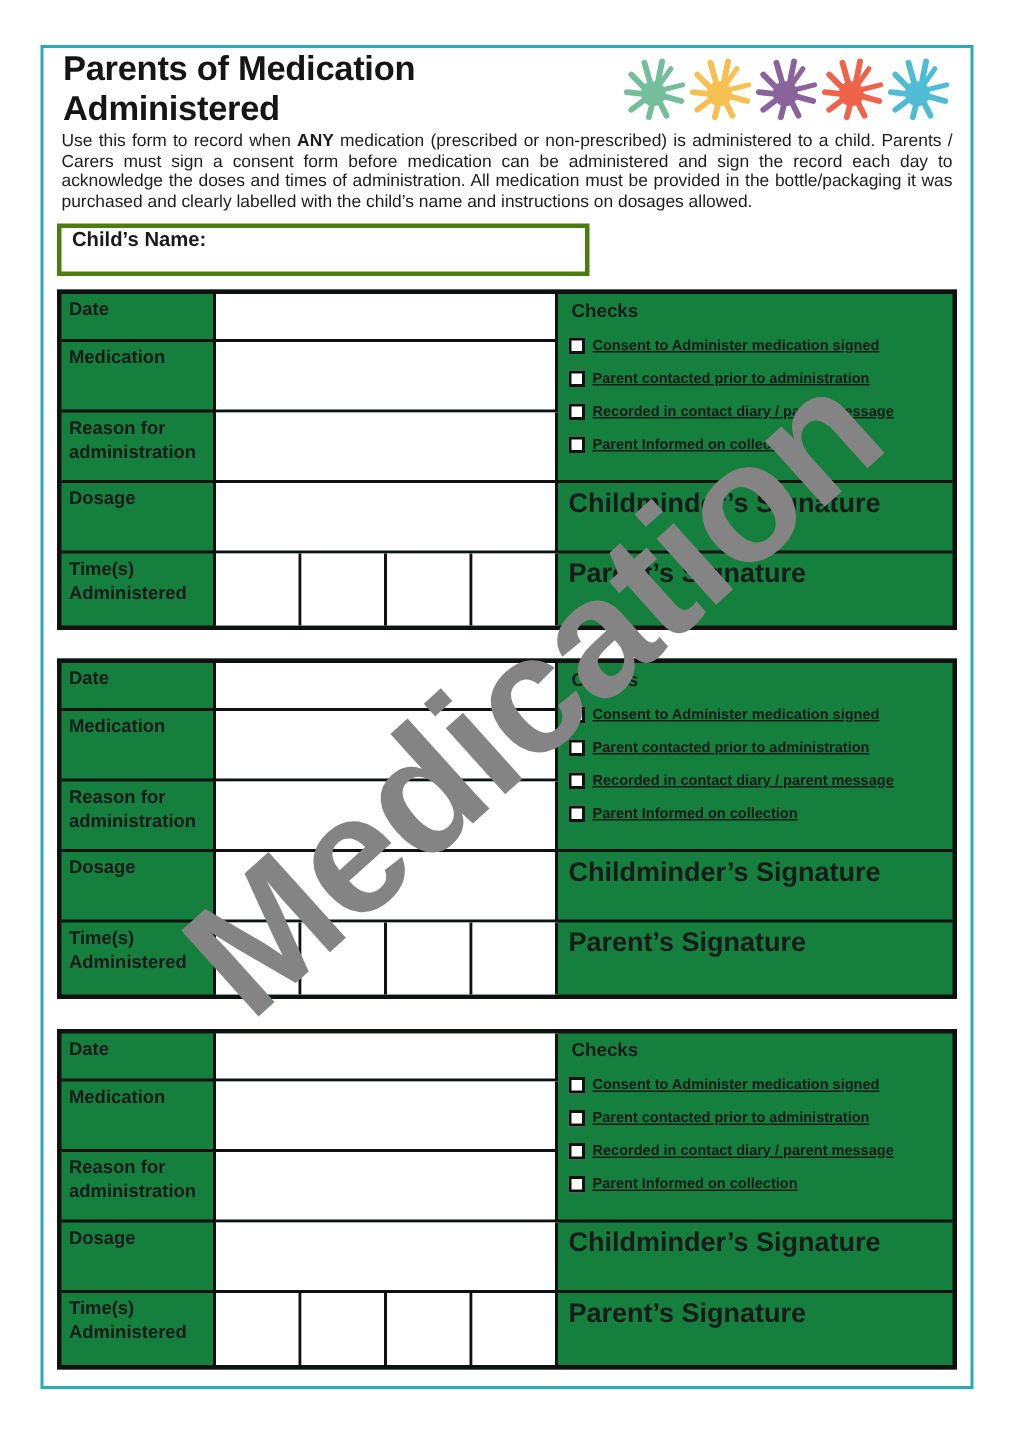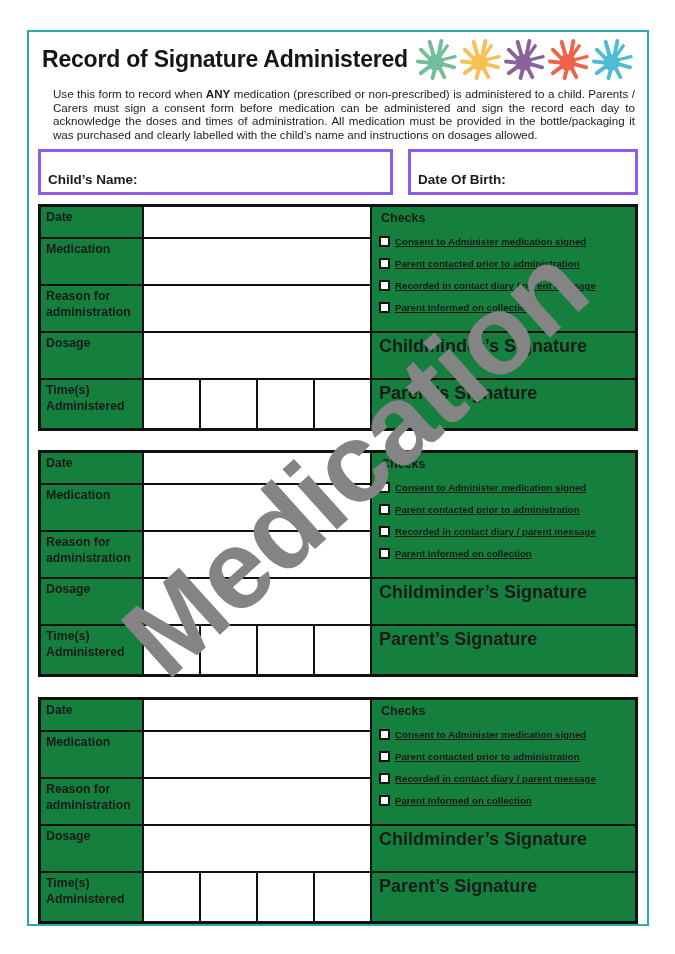--- a/index.html
+++ b/index.html
@@ -10,25 +10,25 @@
   .frame { position:absolute; left:27px; top:30px; width:622px; height:896px;
     border:2px solid #2BAAB4; padding:0 9px; }
 
   
   .header-row { display:flex; align-items:center; margin:5px 4px 0 4px; height:44px; }
   .page-title { font-size:23px; font-weight:bold; letter-spacing:-0.2px; color:#151515; }
   .splats { margin-left:auto; display:flex; gap:1px; }
   .splat { width:43px; height:43px; display:block; }
 
   
-  .intro { margin:6px 3px 0 15px; font-size:11.6px; line-height:1.18; text-align:justify; color:#1c1c1c; }
+  .intro { margin:6px 3px 0 3px; font-size:11.6px; line-height:1.18; text-align:justify; color:#1c1c1c; }
 
   
   .id-row { display:flex; gap:15px; margin-top:7px; }
-  .id-box { border:3px solid #8b5cf6; height:35px; padding:20px 7px;
+  .id-box { border:3px solid #4d7c0f; height:35px; padding:0 7px;
     font-weight:bold; font-size:13.5px; }
   .id-box.child { width:355px; }
   .id-box.dob { flex:1; }
   .id-value { font-weight:normal; }
 
   
   .rec-table { display:grid; width:600px;
     grid-template-columns:103px 57px 57px 57px 57px 1fr;
     grid-template-rows:32px 47px 47px 47px 48px;
     border:3px solid #111; background:#15803d; }
@@ -79,21 +79,21 @@
       <line x1="29" y1="27" x2="40" y2="30" stroke-width="4"></line>
       <line x1="29" y1="22" x2="41" y2="19" stroke-width="3.4"></line>
     </g>
   </defs>
 </svg>
 
 <div class="page">
   <div class="frame">
 
     <div class="header-row">
-      <div class="page-title">Record of Signature Administered</div>
+      <div class="page-title">Parents of Medication Administered</div>
       <div class="splats">
         <svg class="splat" viewBox="0 0 44 44" style="color: rgb(116, 190, 155);">
             <use href="#splat-shape"></use>
           </svg>
         <svg class="splat" viewBox="0 0 44 44" style="color: rgb(246, 192, 82);">
             <use href="#splat-shape"></use>
           </svg>
         <svg class="splat" viewBox="0 0 44 44" style="color: rgb(139, 99, 156);">
             <use href="#splat-shape"></use>
           </svg>
@@ -106,24 +106,20 @@
       </div>
     </div>
 
     <div class="intro"><span>Use this form to record when </span><b>ANY</b><span> medication (prescribed or non-prescribed) is administered to a child. Parents / Carers must sign a consent form before medication can be administered and sign the record each day to acknowledge the doses and times of administration. All medication must be provided in the bottle/packaging it was purchased and clearly labelled with the child’s name and instructions on dosages allowed.</span></div>
 
     <div class="id-row">
       <div class="id-box child">
         <span>Child’s Name:</span>
         <span class="id-value"></span>
       </div>
-      <div class="id-box dob">
-        <span>Date Of Birth:</span>
-        <span class="id-value"></span>
-      </div>
     </div>
 
     <div class="rec-table t1">
       <div class="cell c-label br bb">Date</div>
       <div class="cell c-input span-input br bb"></div>
       <div class="cell checks-cell bb">
         <div class="checks-title">Checks</div>
         <div class="check-item">
           <span class="checkbox"></span>
           <span class="check-label">Consent to Administer medication signed</span>

